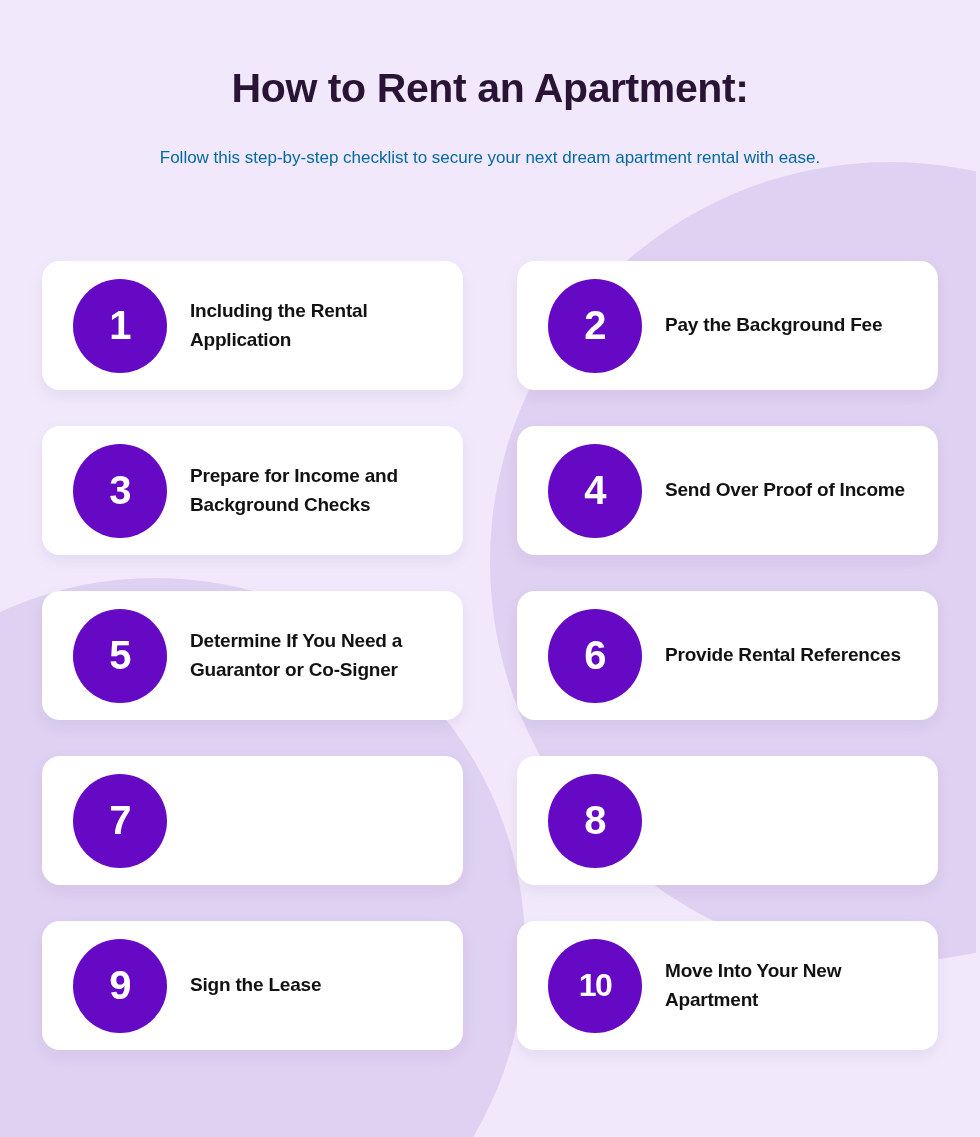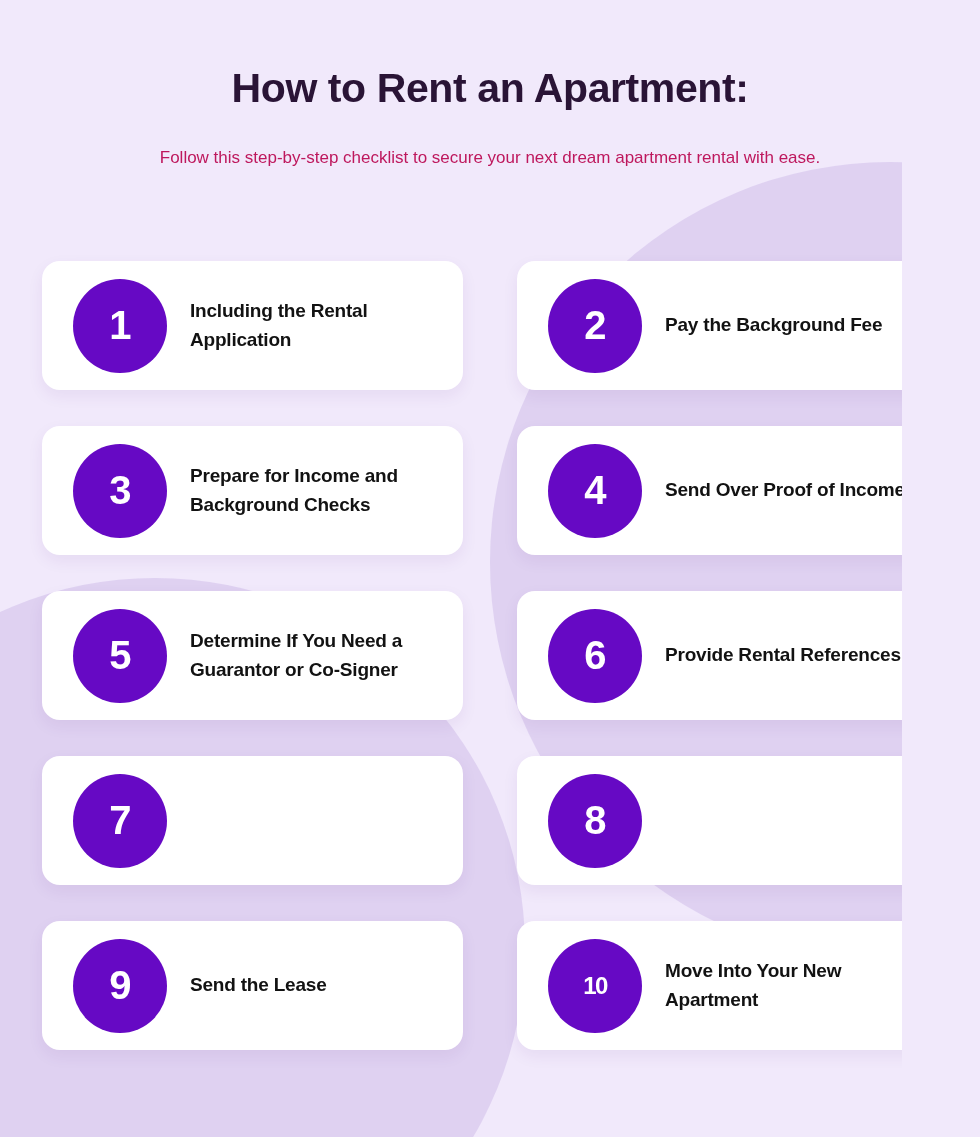--- a/index.html
+++ b/index.html
@@ -9,21 +9,21 @@
   body {
     width: 980px;
     height: 1137px;
     font-family: "Liberation Sans", sans-serif;
     background: #f1e9fb;
     overflow: hidden;
   }
 
   #infographic {
     position: relative;
-    width: 902px;
+    width: 976px;
     height: 1137px;
     background: #f1e9fb;
     overflow: hidden;
   }
 
   
   .blob {
     position: absolute;
     border-radius: 50%;
     background: #cfbde9;
@@ -66,21 +66,21 @@
   }
   .title-line {
     display: block;
   }
   .subtitle {
     margin: 0;
     padding-top: 26px;
     font-size: 17px;
     line-height: 1.4;
     font-weight: 400;
-    color: #be185d;
+    color: #0369a1;
   }
 
   
   .steps-grid {
     position: absolute;
     left: 42px;
     top: 261px;
     width: 896px;
     display: grid;
     grid-template-columns: 421px 421px;
@@ -111,21 +111,21 @@
     color: #ffffff;
     display: flex;
     align-items: center;
     justify-content: center;
     font-size: 40px;
     font-weight: 700;
     letter-spacing: -0.5px;
     font-family: "Liberation Sans", sans-serif;
   }
   .step-badge.wide-num {
-    font-size: 24px;
+    font-size: 32px;
     letter-spacing: -1.5px;
   }
 
   .step-label {
     margin-left: 23px;
     font-size: 19px;
     line-height: 1.52;
     font-weight: 700;
     color: #121212;
     letter-spacing: -0.2px;
@@ -182,21 +182,21 @@
     <div class="step-card">
       <div class="step-badge">7</div>
     </div>
 
     <div class="step-card">
       <div class="step-badge">8</div>
     </div>
 
     <div class="step-card">
       <div class="step-badge">9</div>
-      <div class="step-label">Send the Lease</div>
+      <div class="step-label">Sign the Lease</div>
     </div>
 
     <div class="step-card">
       <div class="step-badge wide-num">10</div>
       <div class="step-label">Move Into Your New Apartment</div>
     </div>
 
   </div>
 </div>
 

